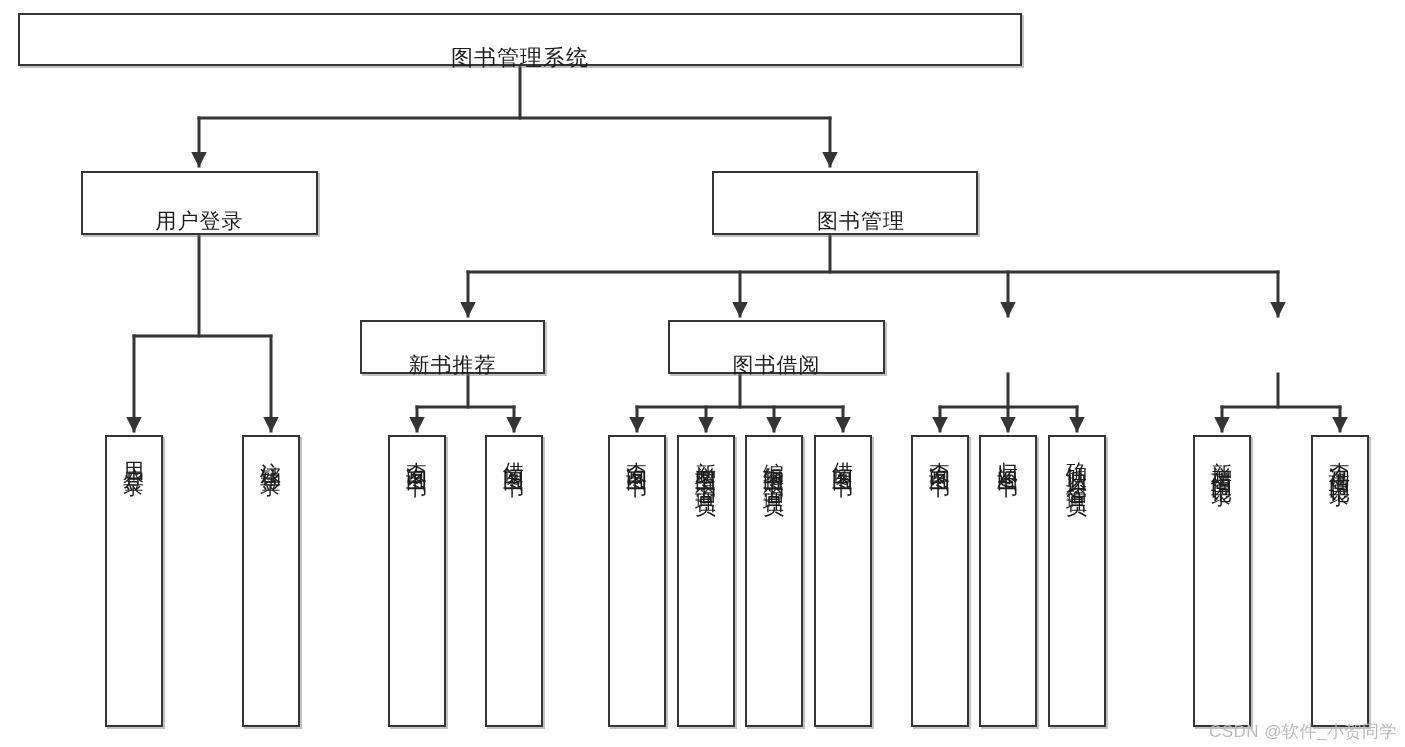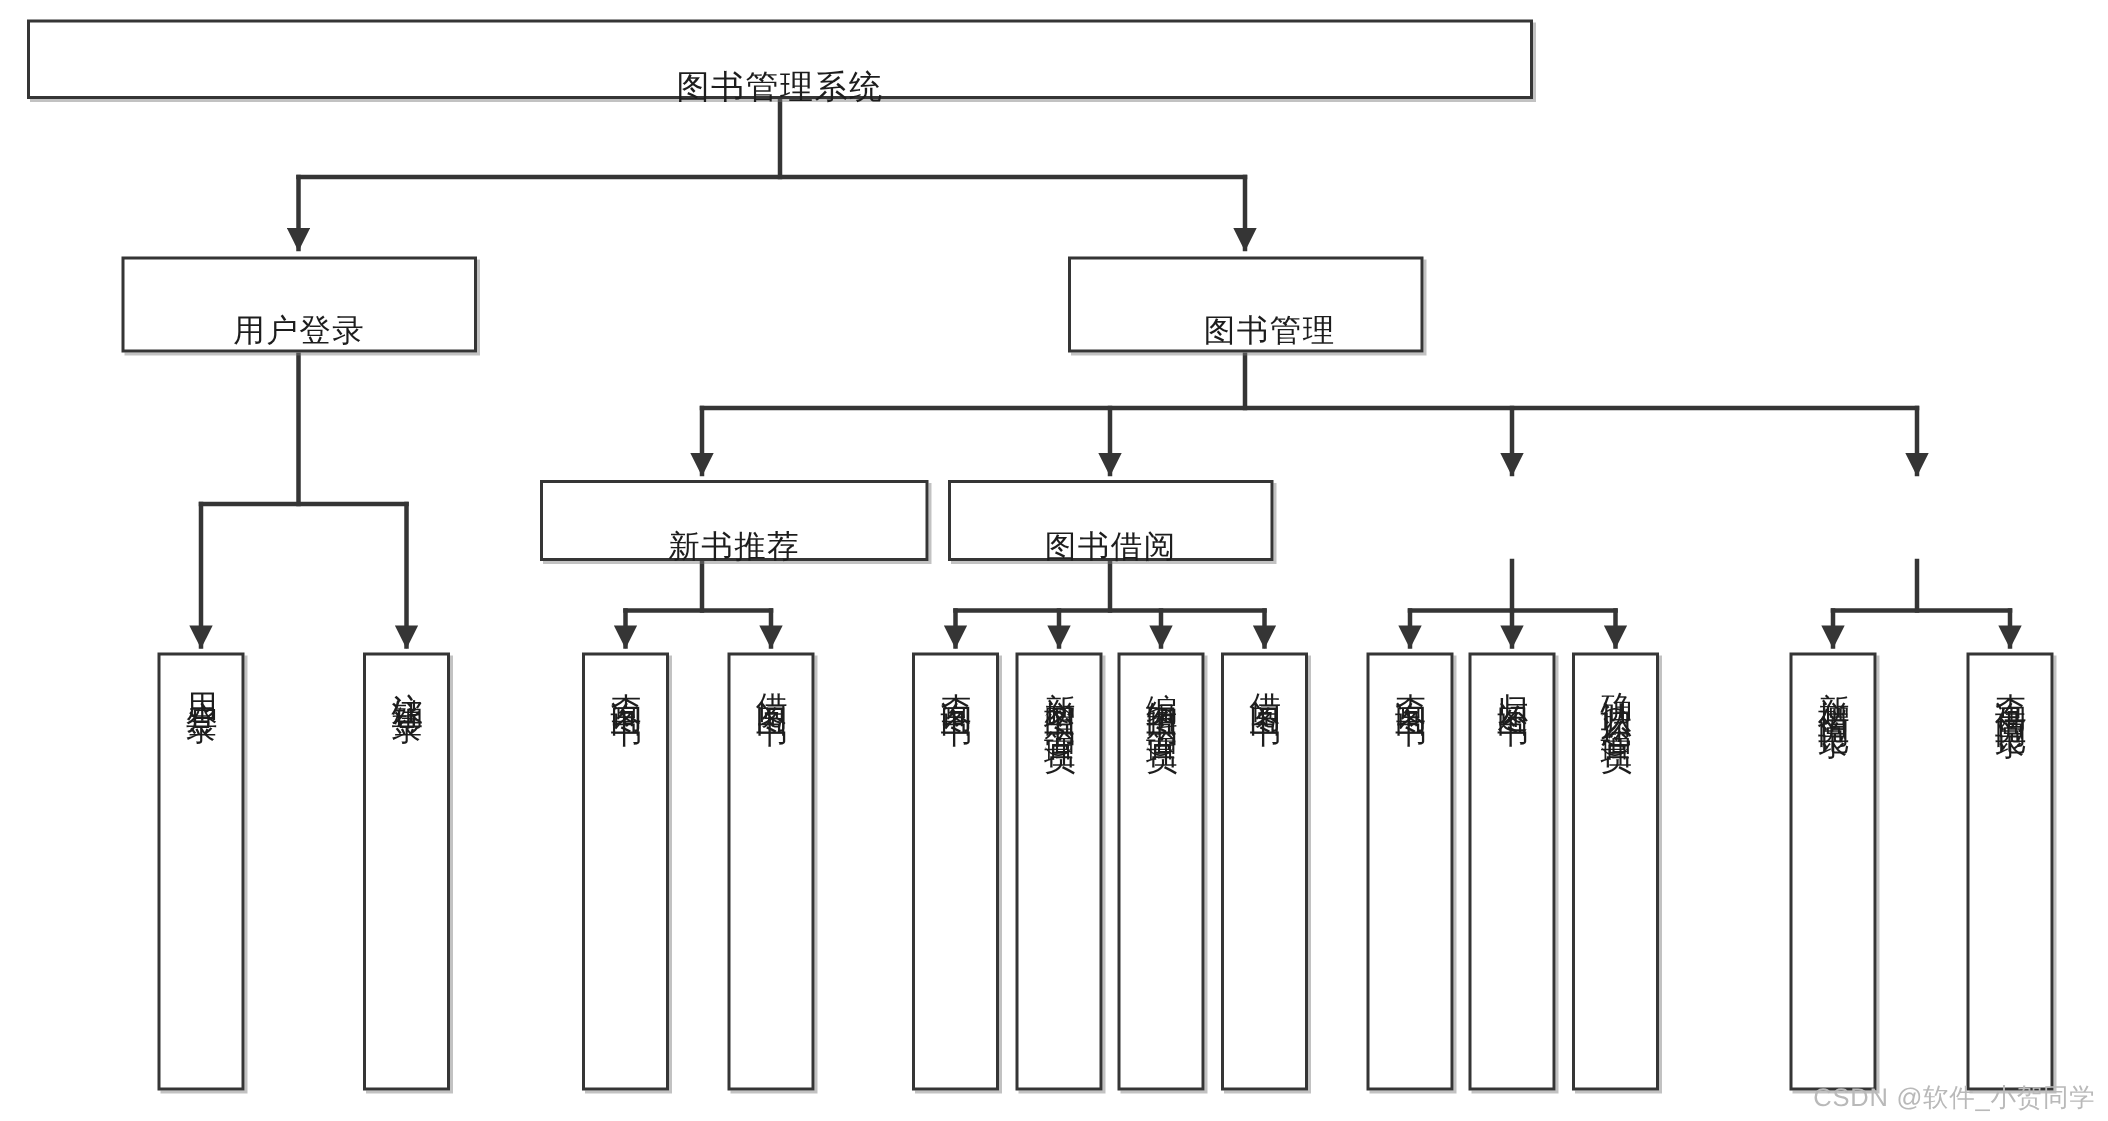--- a/index.html
+++ b/index.html
@@ -130,28 +130,28 @@
     </g>
   </svg>
 
   <div class="node horiz" id="root-node" style="left:18px; top:13px; width:1004px; height:53px;">
     <span class="node-label">图书管理系统</span>
   </div>
 
   <div class="node horiz" style="left:81px; top:171px; width:237px; height:64px;">
     <span class="node-label">用户登录</span>
   </div>
-  <div class="node horiz" style="left:712px; top:171px; width:237px; height:64px;padding-left:32px;">
+  <div class="node horiz" style="left:712px; top:171px; width:266px; height:64px;padding-left:32px;">
     <span class="node-label">图书管理</span>
   </div>
 
-  <div class="node horiz" style="left:360px; top:320px; width:259px; height:54px;">
+  <div class="node horiz" style="left:360px; top:320px; width:185px; height:54px;">
     <span class="node-label">新书推荐</span>
   </div>
-  <div class="node horiz" style="left:632px; top:320px; width:217px; height:54px;">
+  <div class="node horiz" style="left:668px; top:320px; width:217px; height:54px;">
     <span class="node-label">图书借阅</span>
   </div>
 
   <div class="node vert" style="left:105px; top:435px; width:58px; height:292px;">
     <span class="node-label">用户登录</span>
   </div>
   <div class="node vert" style="left:242px; top:435px; width:58px; height:292px;">
     <span class="node-label">注销登录</span>
   </div>
 

